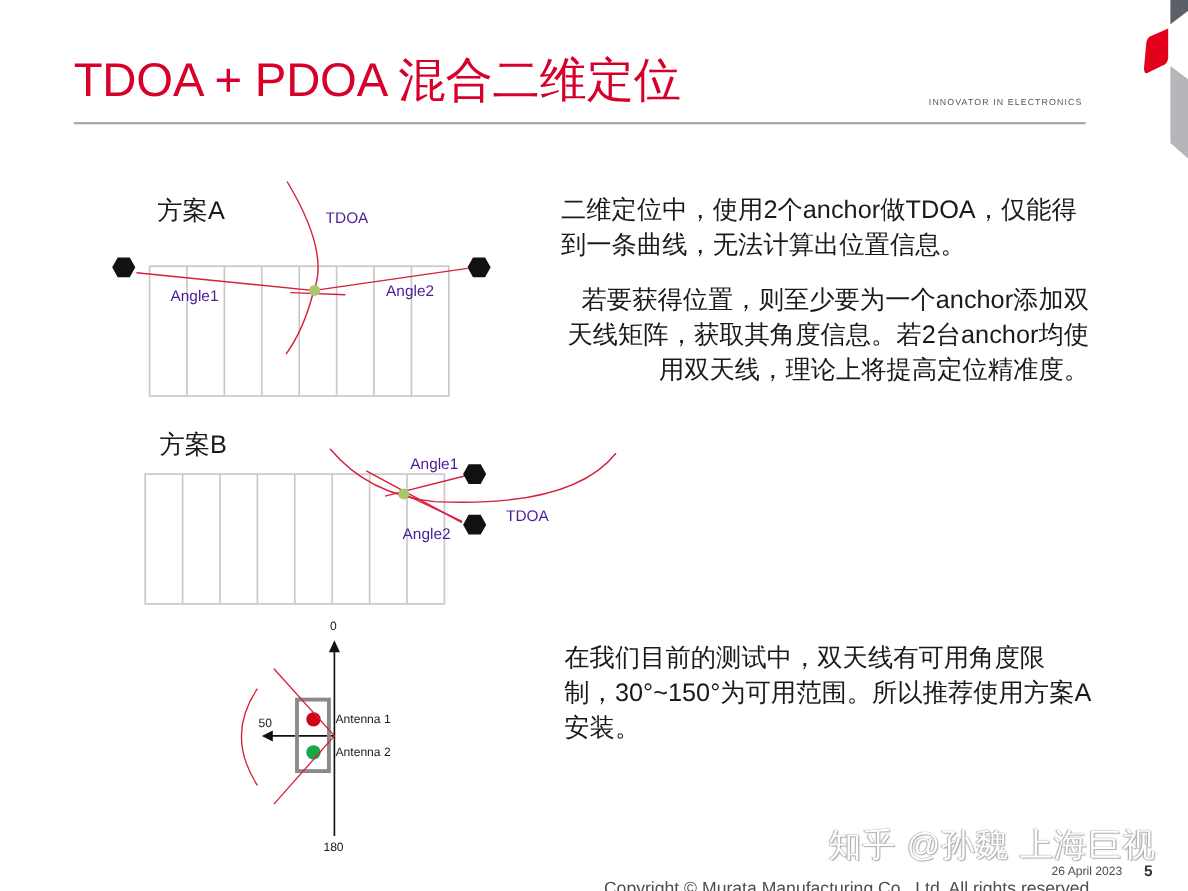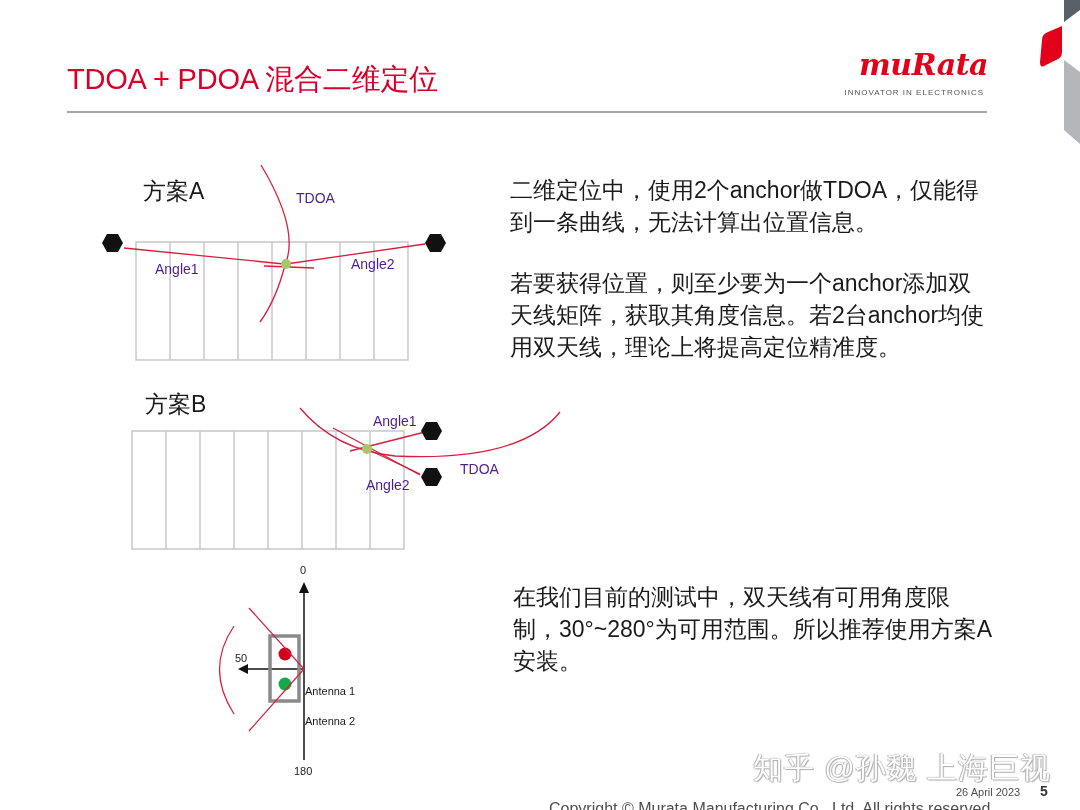--- a/index.html
+++ b/index.html
@@ -3,22 +3,22 @@
   <meta charset="utf-8">
   <style>
     html, body { margin: 0; padding: 0; }
     body {
       width: 1080px; height: 810px; overflow: hidden;
       background: #ffffff; position: relative;
       font-family: "Liberation Sans", "DejaVu Sans", sans-serif;
       color: #1a1a1a;
     }
     .title {
-      position: absolute; left: 67px; top: 60px;
-      font-size: 29px; color: #d6002a; white-space: nowrap;
+      position: absolute; left: 67px; top: 44px;
+      font-size: 43px; color: #d6002a; white-space: nowrap;
       letter-spacing: -0.2px;
     }
     .title-rule {
       position: absolute; left: 67px; top: 111px; width: 920px; height: 2px;
       background: #a6a6a6;
     }
     .logo {
       position: absolute; left: 836px; top: 48px; width: 152px; height: 52px;
     }
     .logo-word {
@@ -34,27 +34,27 @@
     .corner-shapes { position: absolute; right: 0; top: 0; width: 62px; height: 150px; }
 
     .diagram { position: absolute; left: 0; top: 0; width: 1080px; height: 682px; pointer-events: none; padding-left: 40px; }
     .diagram svg { position: absolute; left: 0; top: 0; }
     .dlabel {
       position: absolute; white-space: nowrap; pointer-events: none;
     }
     .scheme-label { font-size: 23px; color: #1a1a1a; }
     .red-label { font-size: 14px; color: #4c1d95; }
     .axis-label { font-size: 11px; color: #1a1a1a; }
-    .ant-label { font-size: 11px; color: #1a1a1a; margin-top: 37px; }
+    .ant-label { font-size: 11px; color: #1a1a1a; }
 
     .body-text {
       position: absolute; font-size: 23px; line-height: 32px; color: #1a1a1a;
     }
     .para1 { left: 510px; top: 174px; width: 480px; }
-    .para2 { left: 510px; top: 267px; width: 480px; }
+    .para2 { left: 510px; top: 256px; width: 480px; text-align: right; }
     .para3 { left: 513px; top: 581px; width: 480px; }
 
     .watermark {
       position: absolute; left: 753px; top: 748px;
       font-size: 30px; color: #ffffff; letter-spacing: 1px;
       text-shadow: 0 0 1px #9a9a9a, 1px 1px 1px #b0b0b0, -1px 0 1px #b0b0b0;
       white-space: nowrap;
       text-align: right;
     }
     .footer-copy {
@@ -67,21 +67,20 @@
       position: absolute; left: 1040px; top: 783px; font-size: 14px; font-weight: bold; color: #333; white-space: nowrap;
     }
   </style>
 </head>
 <body>
 
 <div class="title">TDOA + PDOA 混合二维定位</div>
 <div class="title-rule"></div>
 
 <div class="logo">
-  <div class="logo-word">muRata</div>
   <div class="logo-tag">INNOVATOR IN ELECTRONICS</div>
 </div>
 
 <svg class="corner-shapes" viewBox="0 0 62 150" width="62" height="150">
   <polygon points="46,0 62,0 62,10 46,22" fill="#5a6068"></polygon>
   <path d="M24,40 Q24,34 30,32 L44,26 L44,52 Q44,58 38,60 L26,66 Q22,68 22,62 Z" fill="#e3001b"></path>
   <polygon points="46,60 62,72 62,144 46,130" fill="#b4b6ba"></polygon>
 </svg>
 
 <div class="diagram">
@@ -154,18 +153,18 @@
 
   <div class="dlabel axis-label" style="left:300px; top:564px;">0</div>
   <div class="dlabel axis-label" style="left:235px; top:652px;">50</div>
   <div class="dlabel axis-label" style="left:294px; top:765px;">180</div>
   <div class="dlabel ant-label" style="left:305px; top:648px;">Antenna 1</div>
   <div class="dlabel ant-label" style="left:305px; top:678px;">Antenna 2</div>
 </div>
 
 <div class="body-text para1">二维定位中，使用2个anchor做TDOA，仅能得到一条曲线，无法计算出位置信息。</div>
 <div class="body-text para2">若要获得位置，则至少要为一个anchor添加双天线矩阵，获取其角度信息。若2台anchor均使用双天线，理论上将提高定位精准度。</div>
-<div class="body-text para3">在我们目前的测试中，双天线有可用角度限制，30°~280°为可用范围。所以推荐使用方案A安装。</div>
+<div class="body-text para3">在我们目前的测试中，双天线有可用角度限制，30°~150°为可用范围。所以推荐使用方案A安装。</div>
 
 <div class="watermark">知乎 @孙魏 上海巨视</div>
 <div class="footer-copy">Copyright © Murata Manufacturing Co., Ltd. All rights reserved.</div>
 <div class="footer-date">26 April 2023</div>
 <div class="footer-page">5</div>
 
 </body></html>

